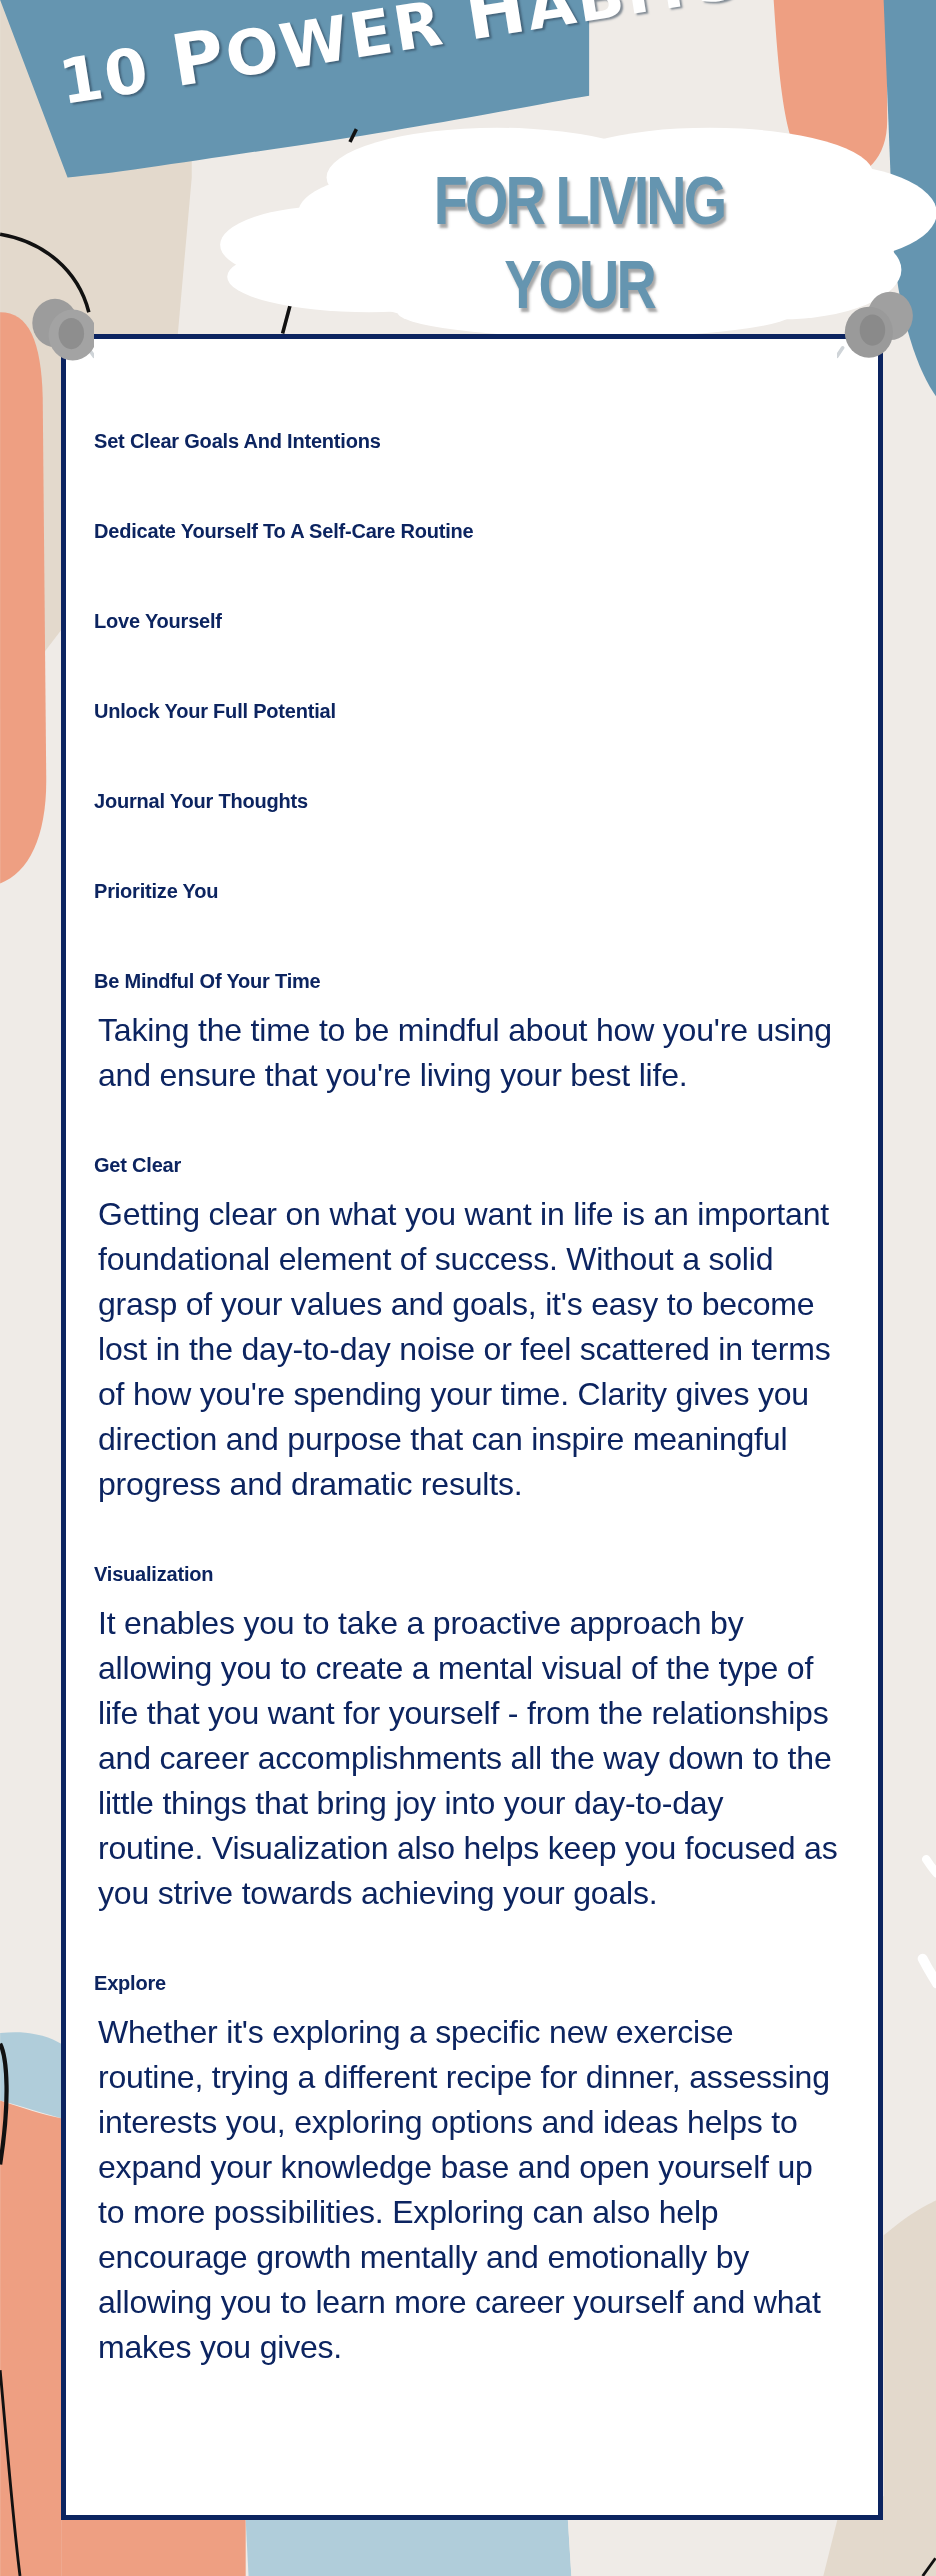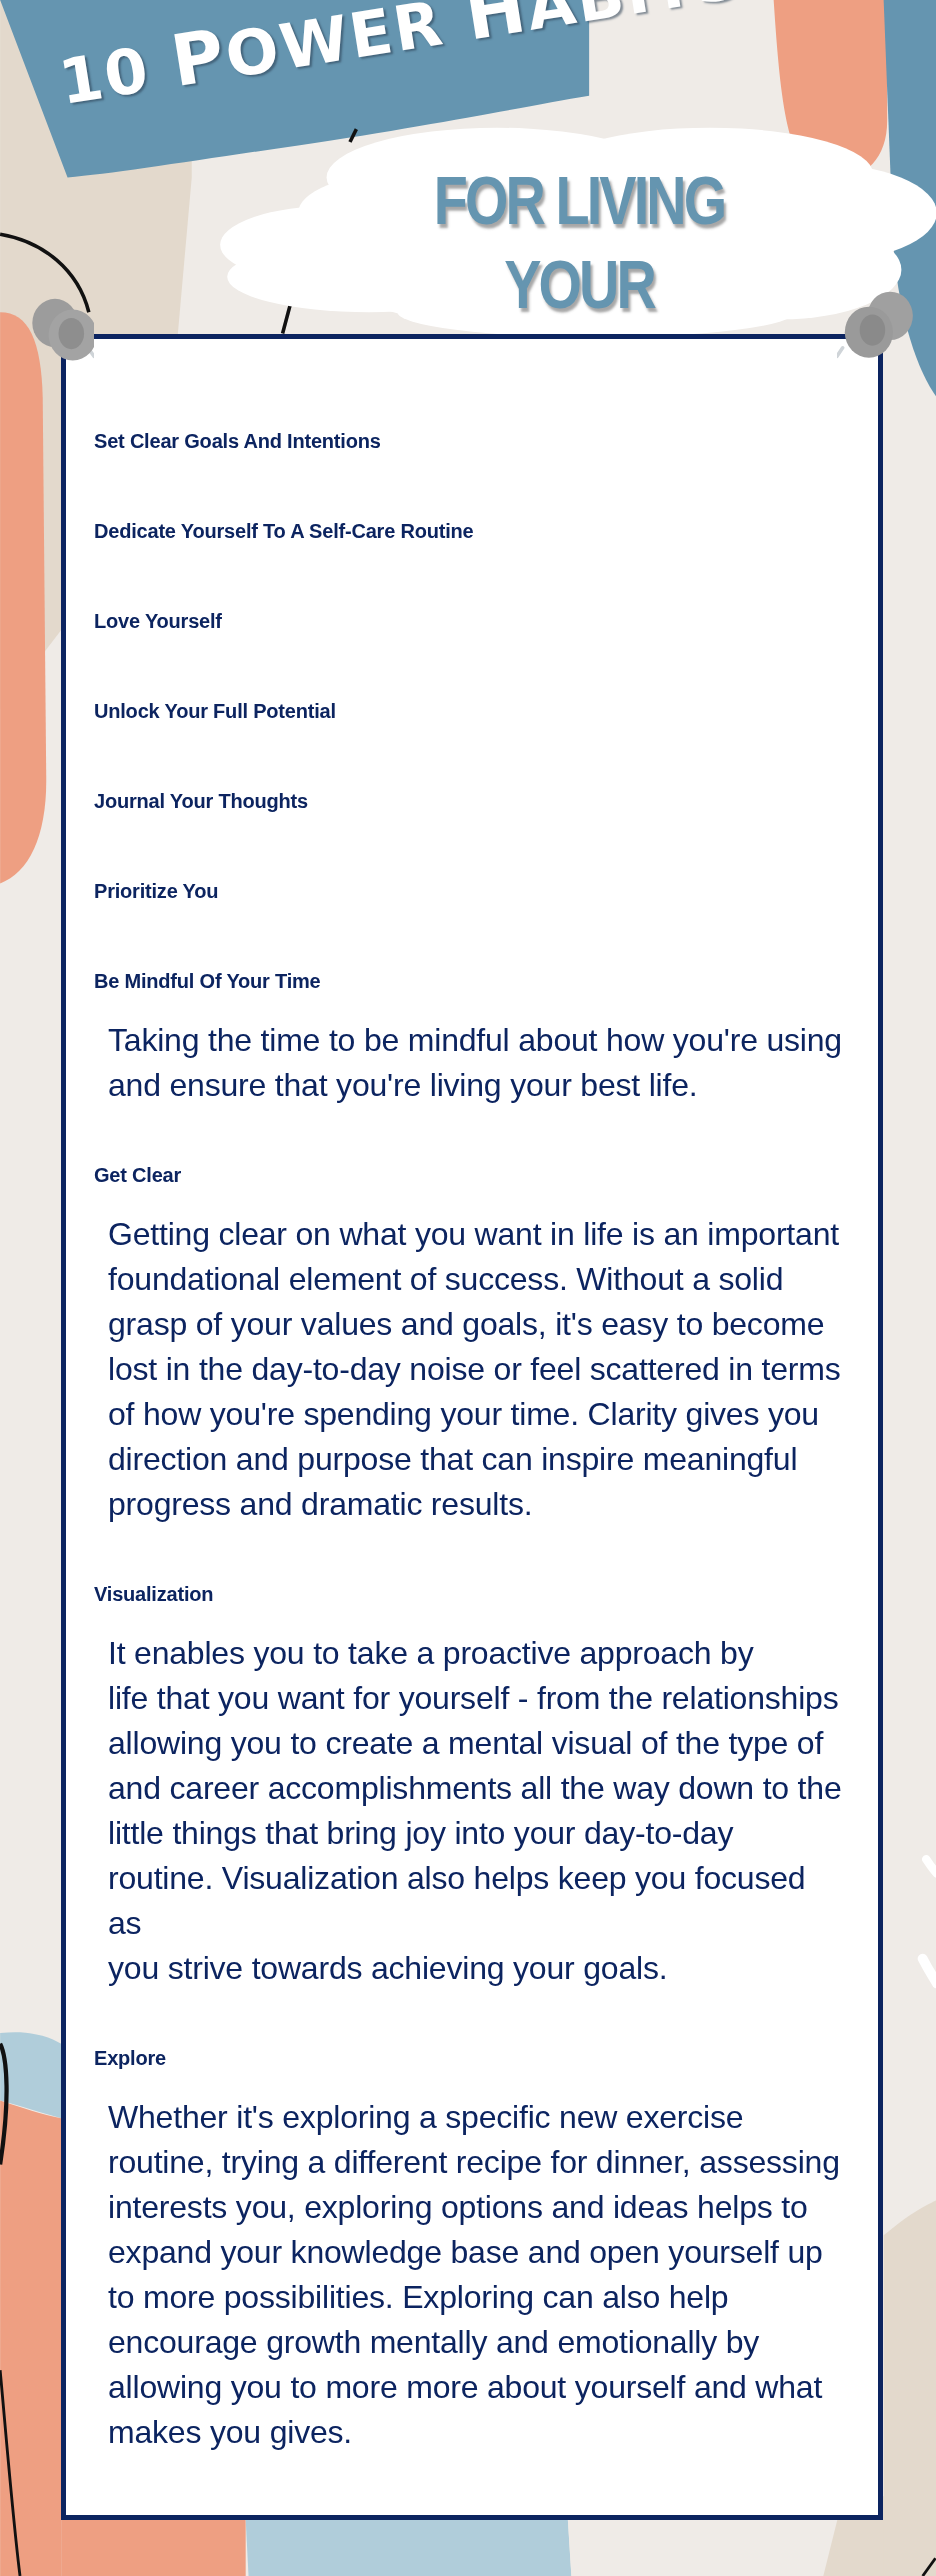--- a/index.html
+++ b/index.html
@@ -73,21 +73,21 @@
     font-size: 20px;
     line-height: 45px;
     margin: 0;
     letter-spacing: -0.2px;
   }
   .habit-desc {
     font-family: "Liberation Sans", sans-serif;
     font-weight: normal;
     font-size: 32px;
     line-height: 45px;
-    margin: 14px;
+    margin: 4px;
     letter-spacing: -0.2px;
   }
 
   
   .pin {
     position: absolute;
     width: 78px;
     height: 71px;
   }
 </style>
@@ -208,36 +208,36 @@
       <div>of how you're spending your time. Clarity gives you</div>
       <div>direction and purpose that can inspire meaningful</div>
       <div>progress and dramatic results.</div>
     </div>
   </div>
 
   <div class="habit">
     <p class="habit-title">Visualization</p>
     <div class="habit-desc">
       <div>It enables you to take a proactive approach by</div>
+      <div>allowing you to create a mental visual of the type of</div>
       <div>life that you want for yourself - from the relationships</div>
-      <div>allowing you to create a mental visual of the type of</div>
       <div>and career accomplishments all the way down to the</div>
       <div>little things that bring joy into your day-to-day</div>
       <div>routine. Visualization also helps keep you focused as</div>
       <div>you strive towards achieving your goals.</div>
     </div>
   </div>
 
   <div class="habit">
     <p class="habit-title">Explore</p>
     <div class="habit-desc">
       <div>Whether it's exploring a specific new exercise</div>
       <div>routine, trying a different recipe for dinner, assessing</div>
       <div>interests you, exploring options and ideas helps to</div>
       <div>expand your knowledge base and open yourself up</div>
       <div>to more possibilities. Exploring can also help</div>
       <div>encourage growth mentally and emotionally by</div>
-      <div>allowing you to more more about yourself and what</div>
+      <div>allowing you to learn more career yourself and what</div>
       <div>makes you gives.</div>
     </div>
   </div>
 </div>
 
 
 </body></html>

